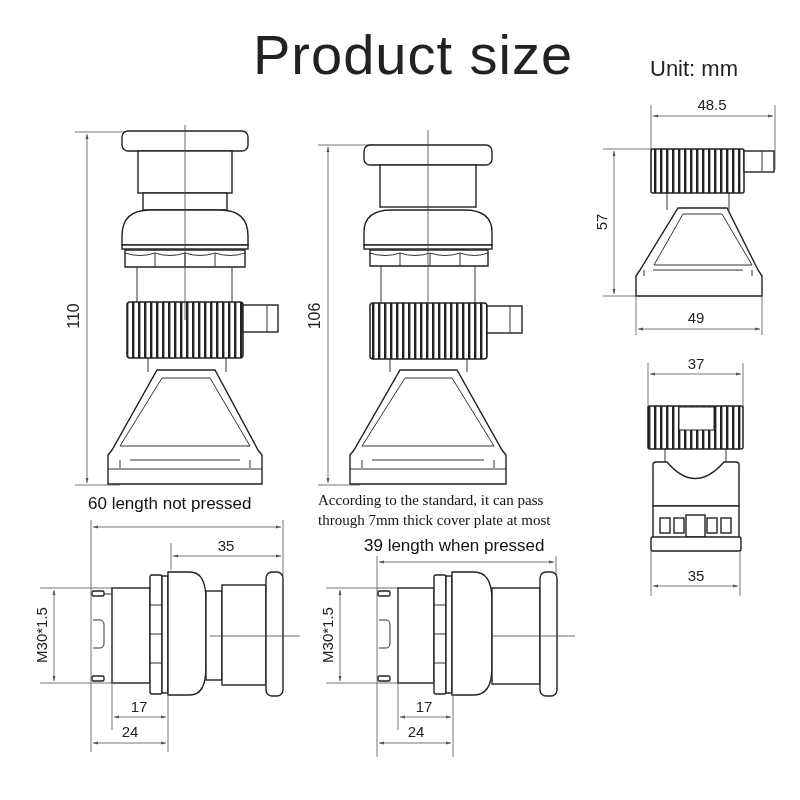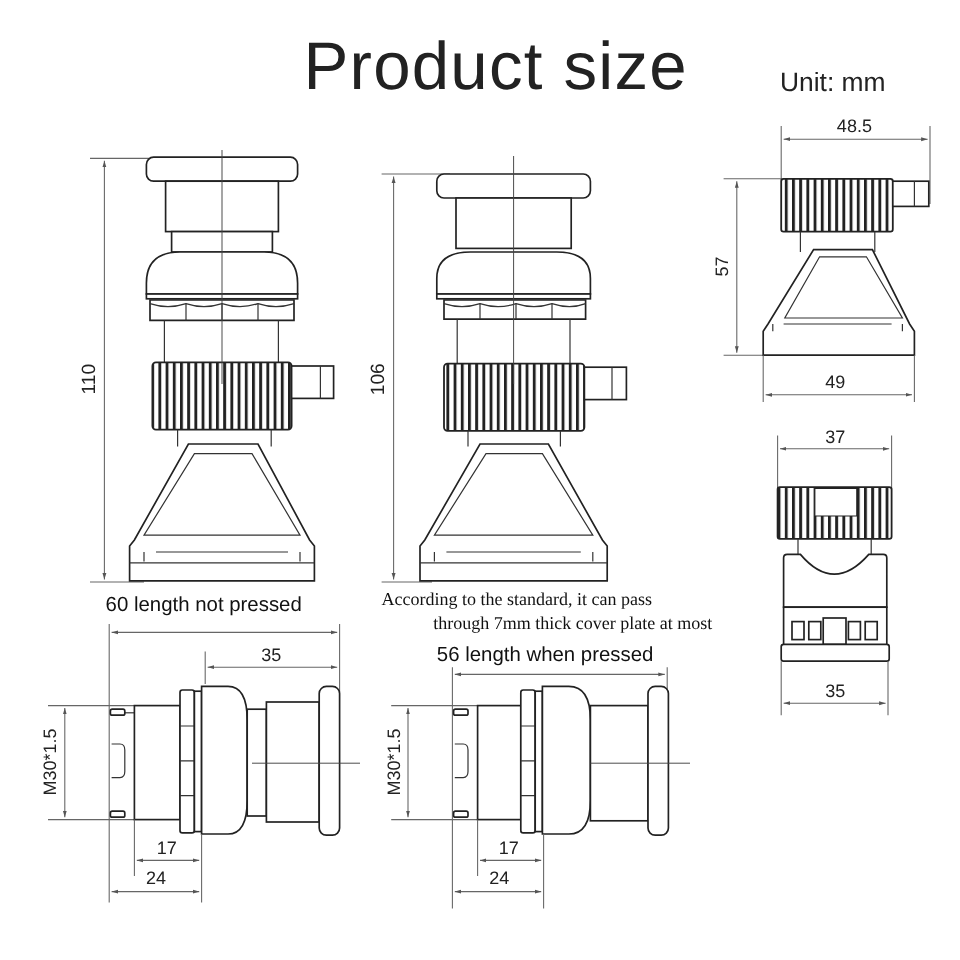--- a/index.html
+++ b/index.html
@@ -202,14 +202,14 @@
     <line class="dim" x1="453" y1="695" x2="453" y2="757"></line>
     <line class="dim" x1="400" y1="717" x2="451" y2="717" marker-start="url(#arr)" marker-end="url(#arr)"></line>
     <text x="424" y="712" font-size="15" text-anchor="middle">17</text>
     <line class="dim" x1="379" y1="743" x2="451" y2="743" marker-start="url(#arr)" marker-end="url(#arr)"></line>
     <text x="416" y="737" font-size="15" text-anchor="middle">24</text>
   </g>
 </svg>
 
 <div class="caption" style="left:88px; top:494px;">60 length not pressed</div>
 <div class="note" style="left:318px; top:490px;">According to the standard, it can pass</div>
-<div class="note" style="left:318px; top:510px;margin-left:43px;">through 7mm thick cover plate at most</div>
-<div class="caption" style="left:364px; top:536px;">56 length when pressed</div>
+<div class="note" style="left:318px; top:510px;">through 7mm thick cover plate at most</div>
+<div class="caption" style="left:364px; top:536px;">39 length when pressed</div>
 
 </body></html>

